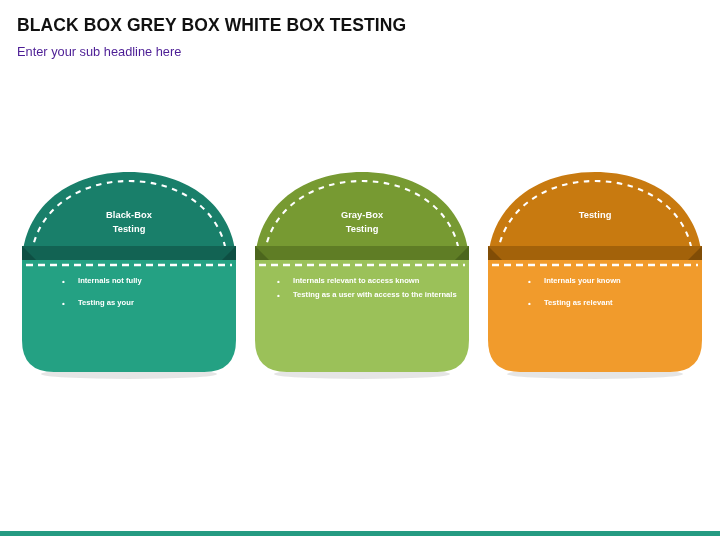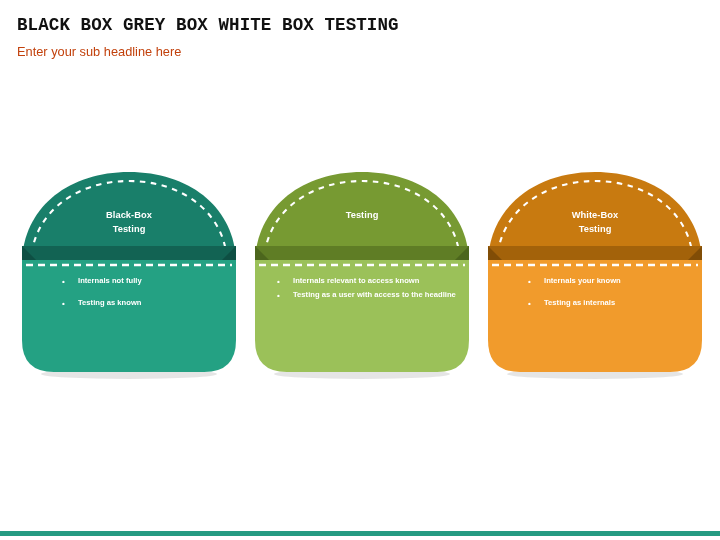--- a/index.html
+++ b/index.html
@@ -28,21 +28,21 @@
     font-weight: bold;
     color: #111111;
     letter-spacing: 0.1px;
     line-height: 1.15;
     margin: 0;
     white-space: nowrap;
   }
   #page-subtitle {
     font-size: 12.8px;
     font-weight: normal;
-    color: #c2410c;
+    color: #4c1d95;
     margin: 0;
     padding-top: 9px;
     line-height: 1.2;
     white-space: nowrap;
   }
 
   
   #cards {
     position: absolute;
     left: 0;
@@ -120,21 +120,21 @@
     bottom: 4px;
     width: 720px;
     height: 5px;
     background: #259b82;
   }
 </style>
 </head>
 <body style="background: rgb(255, 255, 255);">
 
 <div id="header">
-  <h1 id="page-title" style="color: rgb(17, 17, 17); font-family: Liberation Mono, monospace;">BLACK BOX GREY BOX WHITE BOX TESTING</h1>
+  <h1 id="page-title" style="color: rgb(17, 17, 17);">BLACK BOX GREY BOX WHITE BOX TESTING</h1>
   <p id="page-subtitle">Enter your sub headline here</p>
 </div>
 
 <div id="cards">
 
   <div class="card" id="card-0" style="left:18px;">
     <svg class="card-svg" width="222" height="216" viewBox="0 0 222 216">
       <defs>
         <filter id="sh0" x="-30%" y="-30%" width="160%" height="200%">
           <feDropShadow dx="0" dy="5" stdDeviation="5" flood-color="#9a9a9a" flood-opacity="0.45"></feDropShadow>
@@ -166,21 +166,21 @@
       <span>Testing</span>
     </div>
 
     <ul class="bullets pad-wide">
       <li class="bullet">
         <span class="bullet-dot">•</span>
         <span>Internals not fully</span>
       </li>
       <li class="bullet">
         <span class="bullet-dot">•</span>
-        <span>Testing as known</span>
+        <span>Testing as your</span>
       </li>
     </ul>
   </div>
 
   <div class="card" id="card-1" style="left:251px;">
     <svg class="card-svg" width="222" height="216" viewBox="0 0 222 216">
       <defs>
         <clipPath id="lidclip1">
             <rect x="0" y="0" width="222" height="96"></rect>
           </clipPath>
@@ -191,31 +191,32 @@
         <path d="M13 96 C13 48 55 13 111 13 C167 13 209 48 209 96" fill="none" stroke="#ffffff" stroke-width="2.1" stroke-dasharray="5.5 5.5" stroke-linecap="butt" class="lid-dash"></path>
       </g>
       <path d="M4 78 L4 102 L218 102 L218 78 Z" fill="#5f7d25" class="rim-fill"></path>
       <path d="M4 78 L18 92 L18 102 L4 102 Z" fill="#4c661d" class="bevel-fill"></path>
       <path d="M218 78 L204 92 L204 102 L218 102 Z" fill="#4c661d" class="bevel-fill"></path>
       <path d="M4 92 L4 172 Q4 204 36 204 L186 204 Q218 204 218 172 L218 92 Z" fill="#9bc159" class="body-fill"></path>
       <line x1="8" y1="97" x2="214" y2="97" stroke="#ffffff" stroke-width="2.4" stroke-dasharray="7 5" class="sep-dash"></line>
     </svg>
 
     <div class="card-title">
+      <span>Gray-Box</span>
       <span>Testing</span>
     </div>
 
     <ul class="bullets pad-narrow">
       <li class="bullet tight">
         <span class="bullet-dot">•</span>
         <span>Internals relevant to access known</span>
       </li>
       <li class="bullet tight">
         <span class="bullet-dot">•</span>
-        <span>Testing as a user with access to the headline</span>
+        <span>Testing as a user with access to the internals</span>
       </li>
     </ul>
   </div>
 
   <div class="card" id="card-2" style="left:484px;">
     <svg class="card-svg" width="222" height="216" viewBox="0 0 222 216">
       <defs>
         <clipPath id="lidclip2">
             <rect x="0" y="0" width="222" height="96"></rect>
           </clipPath>
@@ -226,31 +227,30 @@
         <path d="M13 96 C13 48 55 13 111 13 C167 13 209 48 209 96" fill="none" stroke="#ffffff" stroke-width="2.1" stroke-dasharray="5.5 5.5" stroke-linecap="butt" class="lid-dash"></path>
       </g>
       <path d="M4 78 L4 102 L218 102 L218 78 Z" fill="#a3620a" class="rim-fill"></path>
       <path d="M4 78 L18 92 L18 102 L4 102 Z" fill="#814d06" class="bevel-fill"></path>
       <path d="M218 78 L204 92 L204 102 L218 102 Z" fill="#814d06" class="bevel-fill"></path>
       <path d="M4 92 L4 172 Q4 204 36 204 L186 204 Q218 204 218 172 L218 92 Z" fill="#f19b2c" class="body-fill"></path>
       <line x1="8" y1="97" x2="214" y2="97" stroke="#ffffff" stroke-width="2.4" stroke-dasharray="7 5" class="sep-dash"></line>
     </svg>
 
     <div class="card-title">
-      <span>White-Box</span>
       <span>Testing</span>
     </div>
 
     <ul class="bullets pad-wide">
       <li class="bullet">
         <span class="bullet-dot">•</span>
         <span>Internals your known</span>
       </li>
       <li class="bullet">
         <span class="bullet-dot">•</span>
-        <span>Testing as internals</span>
+        <span>Testing as relevant</span>
       </li>
     </ul>
   </div>
 
 </div>
 
 <div id="bottom-bar" style="background: rgb(37, 155, 130);"></div>
 
 </body></html>

